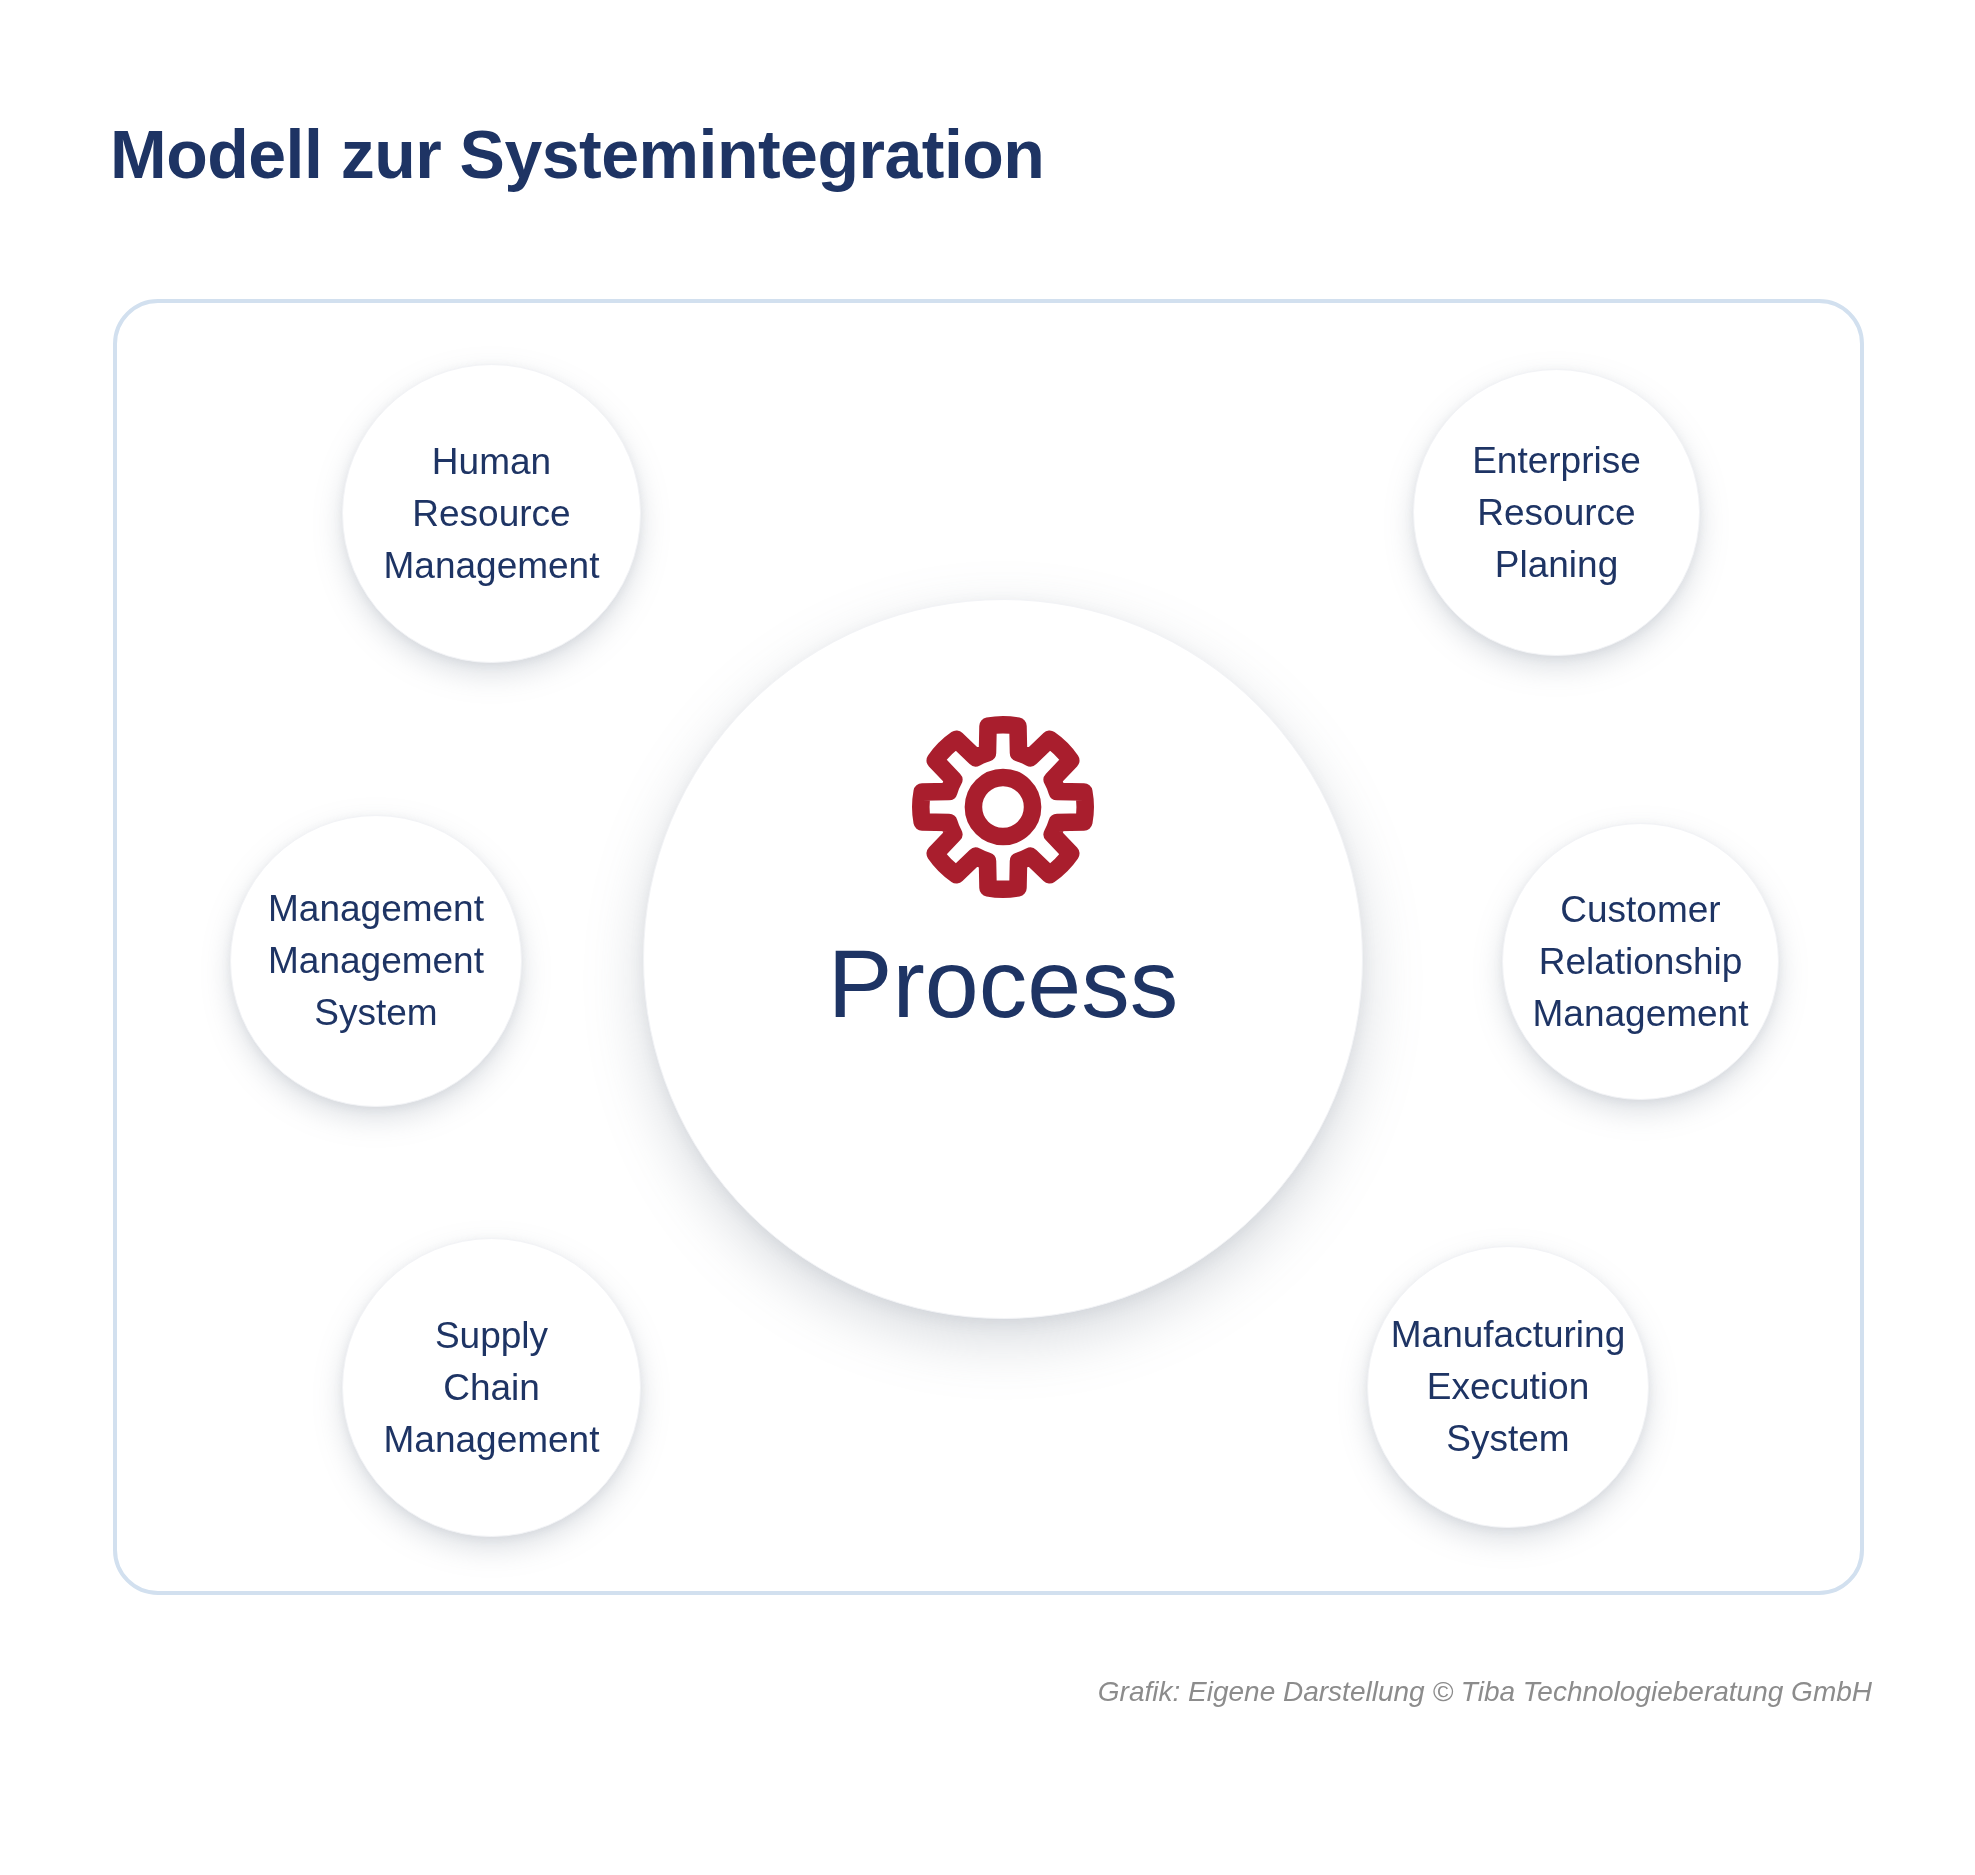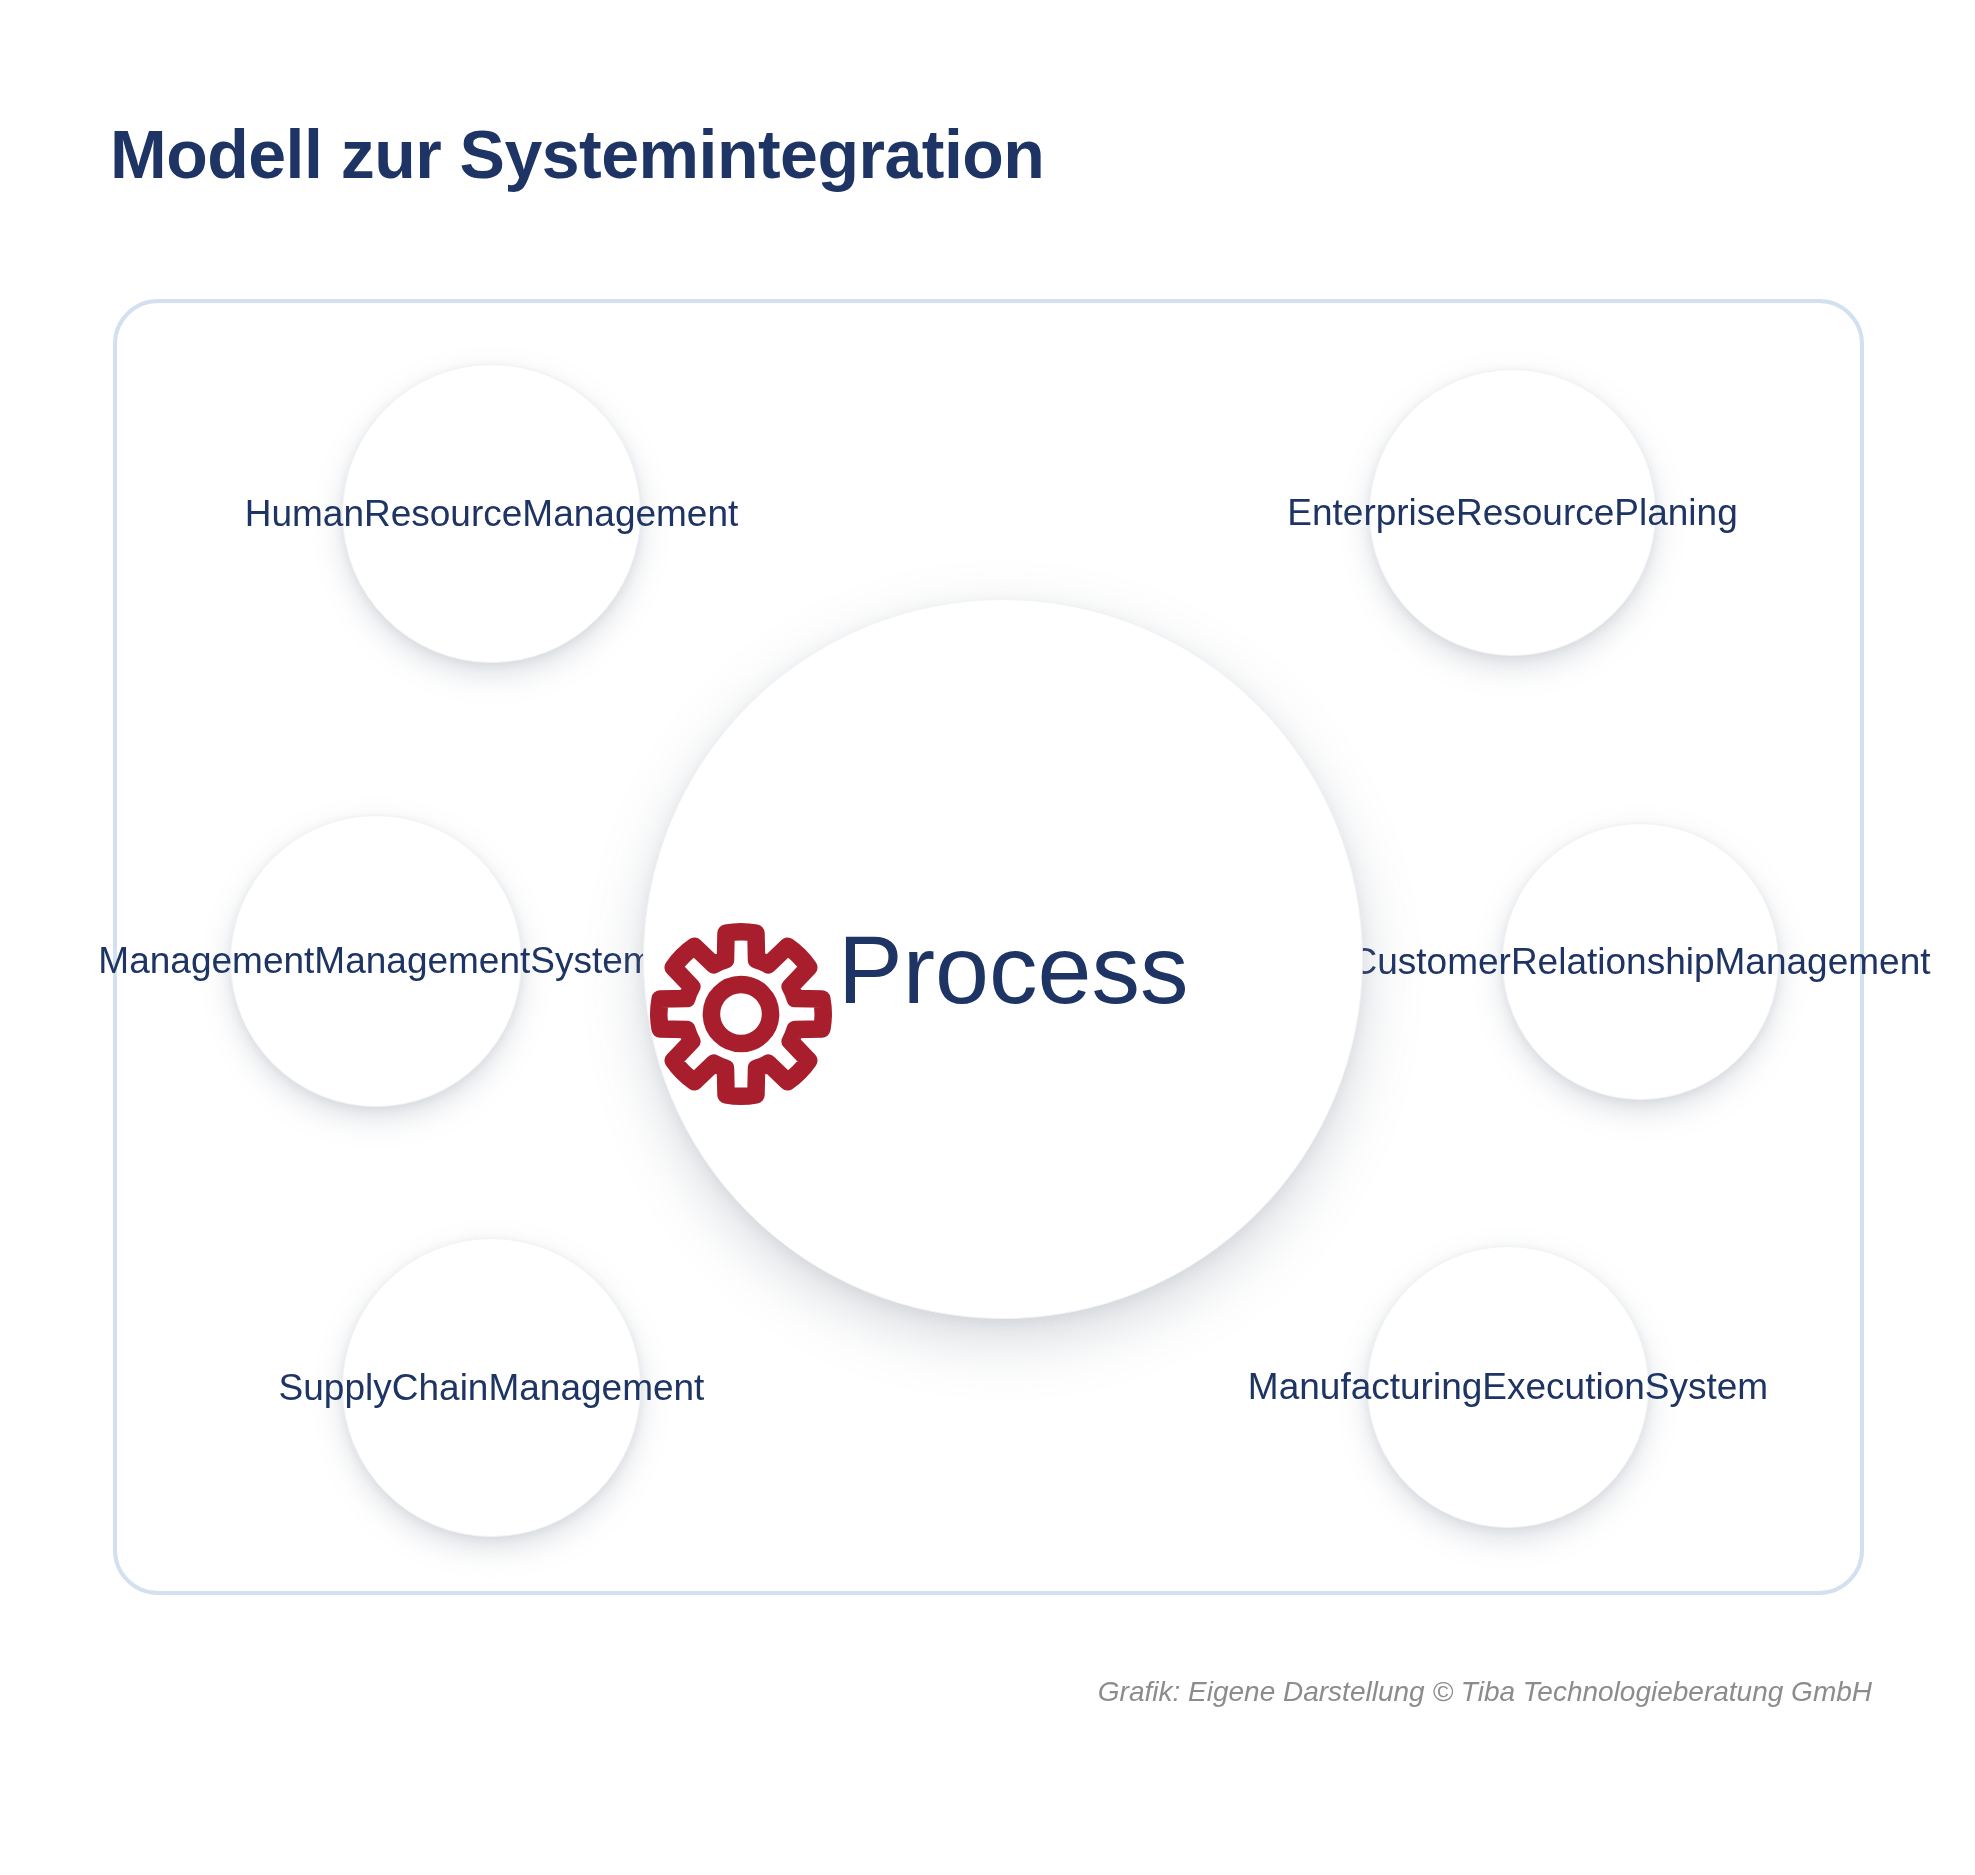--- a/index.html
+++ b/index.html
@@ -24,32 +24,32 @@
     position:absolute;left:113px;top:299px;
     width:1751px;height:1296px;
     border:4.7px solid var(--boxborder);
     border-radius:45px;
     background:#ffffff;
   }
   .circle{
     position:absolute;border-radius:50%;
     background:#ffffff;
     border:0.9px solid #f2f3f6;
-    display:flex;justify-content:center;align-items:center;
+    display:flex;flex-direction:column;justify-content:center;align-items:center;
     text-align:center;
     box-shadow:0 11.4px 28.4px rgba(125,135,150,.26), 0 2.8px 8.5px rgba(125,135,150,.12);
   }
   .circle .line{
     display:block;
     font-size:37px;line-height:52px;
     color:var(--navy);
   }
   
   #sat-hrm{left:225px;top:61px;width:299px;height:299px;}
-  #sat-erp{left:1252px;top:66px;width:287px;height:287px;}
+  #sat-erp{left:1296px;top:66px;width:287px;height:287px;}
   #sat-wms{left:113px;top:512px;width:292px;height:292px;}
   #sat-crm{left:1385px;top:520px;width:277px;height:277px;}
   #sat-scm{left:225px;top:935px;width:299px;height:299px;text-align:right;}
   #sat-mes{left:1250px;top:943px;width:282px;height:282px;}
   #center-circle{
     left:526px;top:296px;width:720px;height:720px;
     justify-content:flex-start;
     box-shadow:0 21.3px 57px rgba(125,135,150,.30), 0 4.7px 14.2px rgba(125,135,150,.12);
   }
   #center-circle svg{

